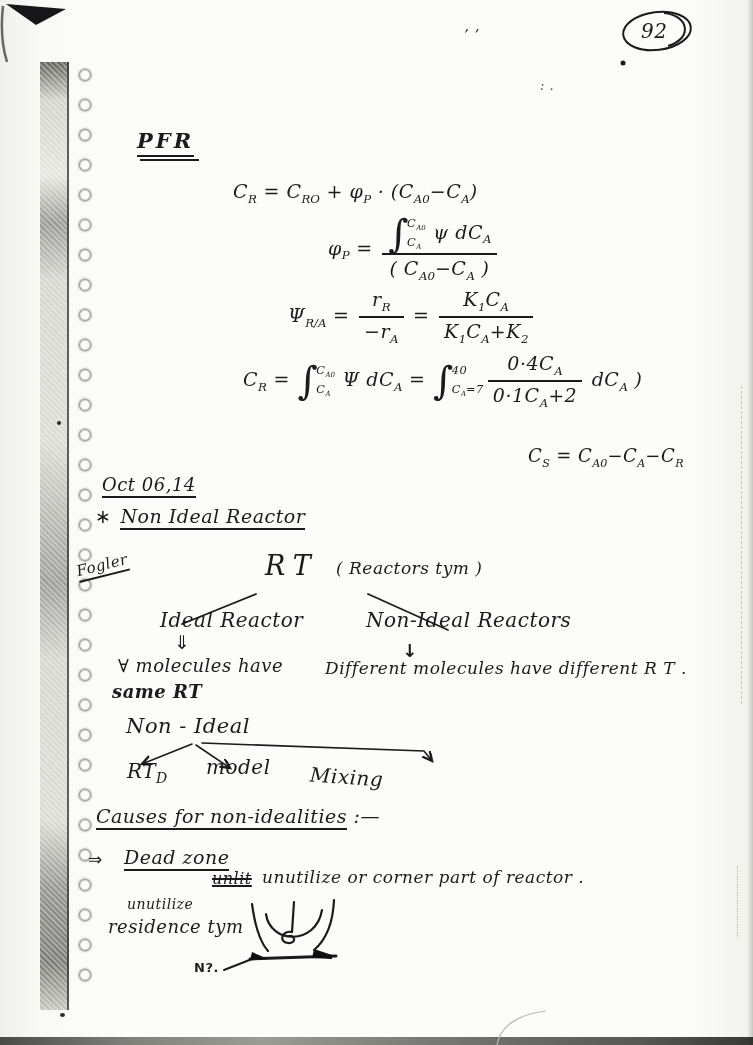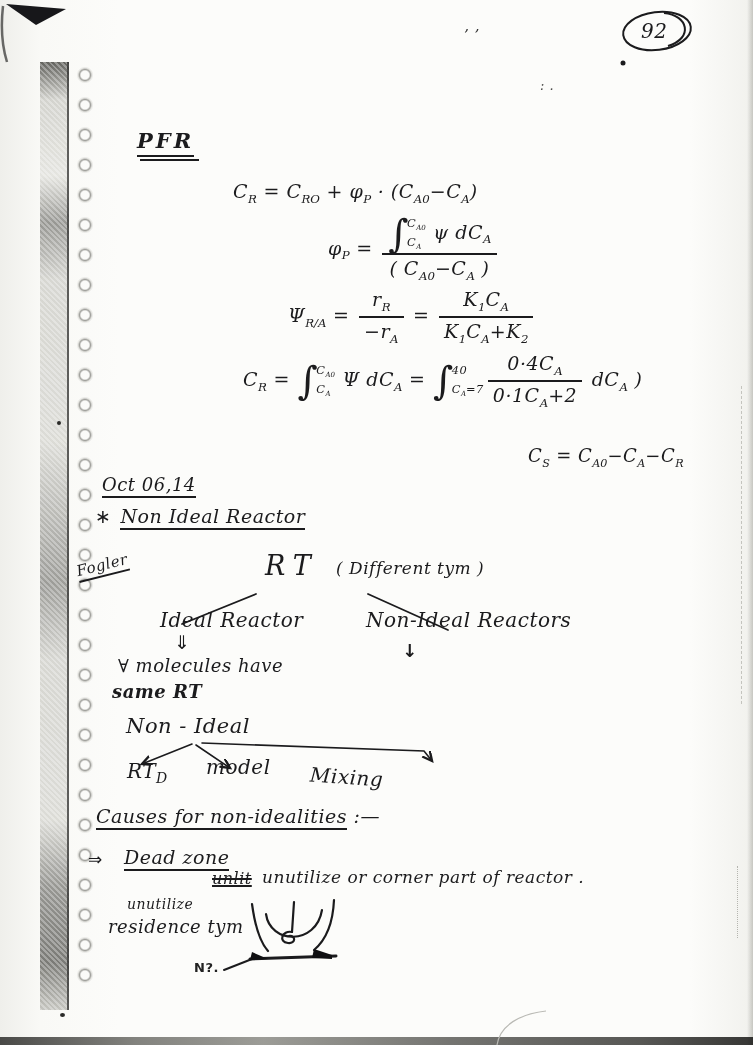--- a/index.html
+++ b/index.html
@@ -147,27 +147,28 @@
   </div>
   <div class="hw" style="left:95px;top:505px;font-size:19px;">
     <span class="sym" style="margin-right:9px;">∗</span><span class="ul">Non Ideal Reactor</span>
   </div>
 
   <div class="hw" style="left:76px;top:556px;font-size:15px;transform:rotate(-14deg);">
     <span class="ul">Fogler</span>
   </div>
 
   <div class="hw" style="left:265px;top:550px;font-size:27px;letter-spacing:8px;">RT</div>
-  <div class="hw" style="left:336px;top:558px;font-size:17px;">( Different tym )</div>
+  <div class="hw" style="left:336px;top:558px;font-size:17px;">( Reactors tym )</div>
   <div class="hw" style="left:366px;top:608px;font-size:20px;">Non-Ideal Reactors</div>
   <div class="hw" style="left:160px;top:608px;font-size:20px;">Ideal Reactor</div>
   <div class="hw sym" style="left:174px;top:631px;font-size:19px;">⇓</div>
   <div class="hw sym" style="left:402px;top:640px;font-size:18px;font-weight:bold;">↓</div>
   <div class="hw" style="left:118px;top:655px;font-size:18px;">∀ molecules have</div>
   <div class="hw" style="left:112px;top:681px;font-size:18px;font-weight:bold;">same RT</div>
+  <div class="hw" style="left:325px;top:658px;font-size:17px;">Different molecules have different R T .</div>
 
   <div class="hw" style="left:126px;top:714px;font-size:21px;">Non - Ideal</div>
   <div class="hw" style="left:127px;top:759px;font-size:20px;">
     <span>RT</span><sub style="font-size:70%;">D</sub>
   </div>
   <div class="hw" style="left:206px;top:755px;font-size:20px;">model</div>
   <div class="hw" style="left:310px;top:765px;font-size:20px;transform:rotate(4deg);">Mixing</div>
 
   <div class="hw" style="left:96px;top:805px;font-size:19px;">
     <span class="ul">Causes for non-idealities</span><span> :—</span>

